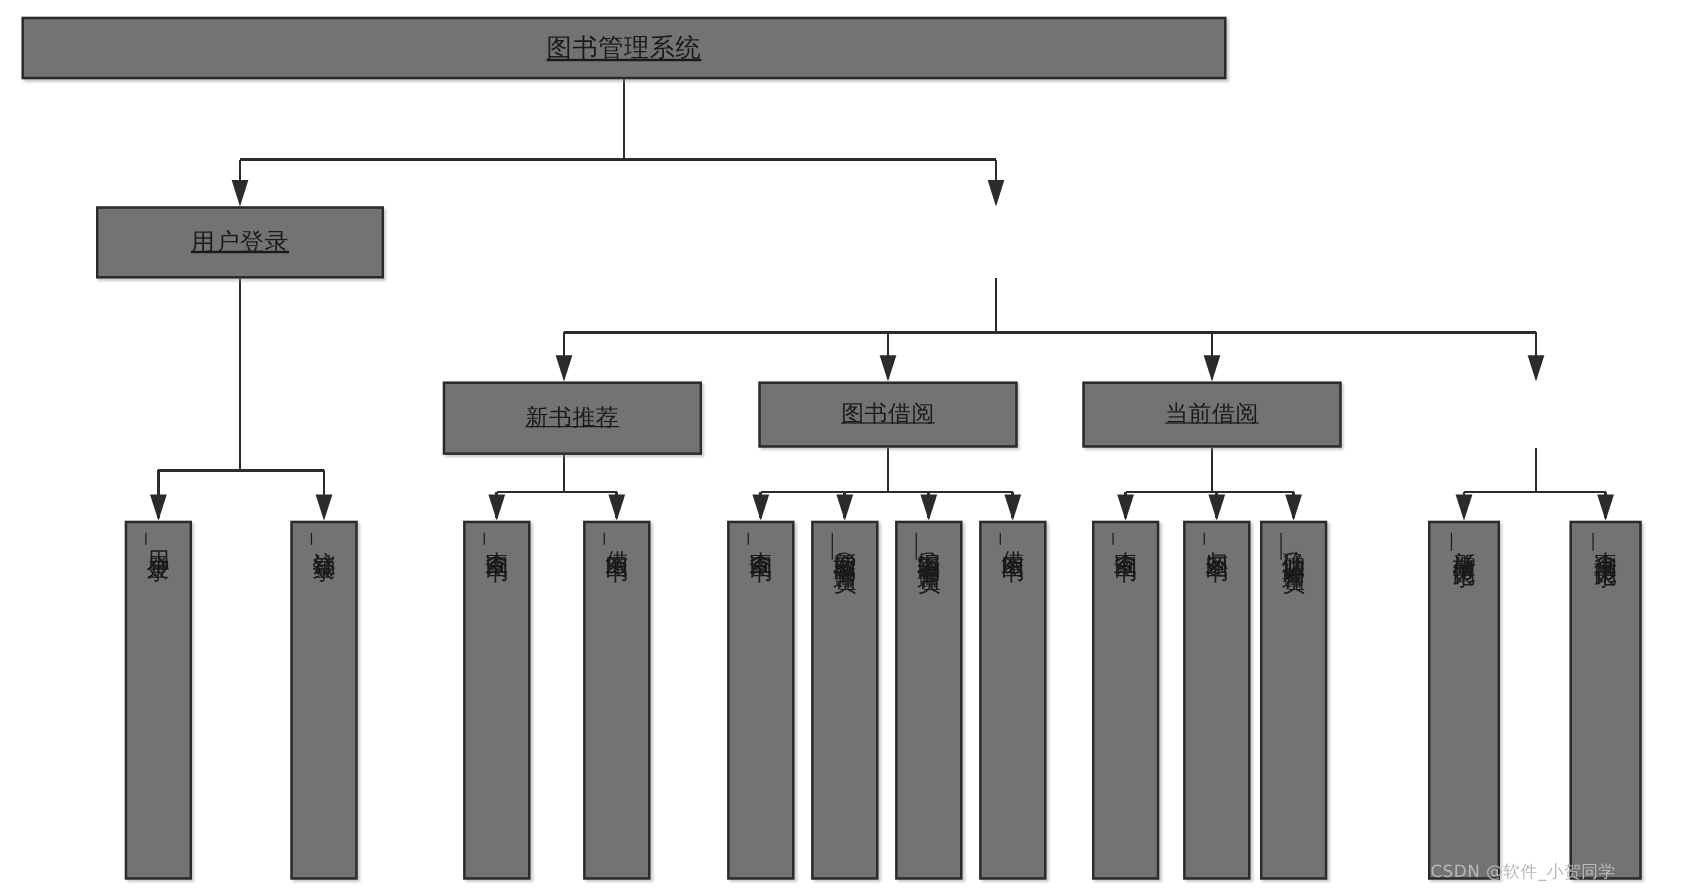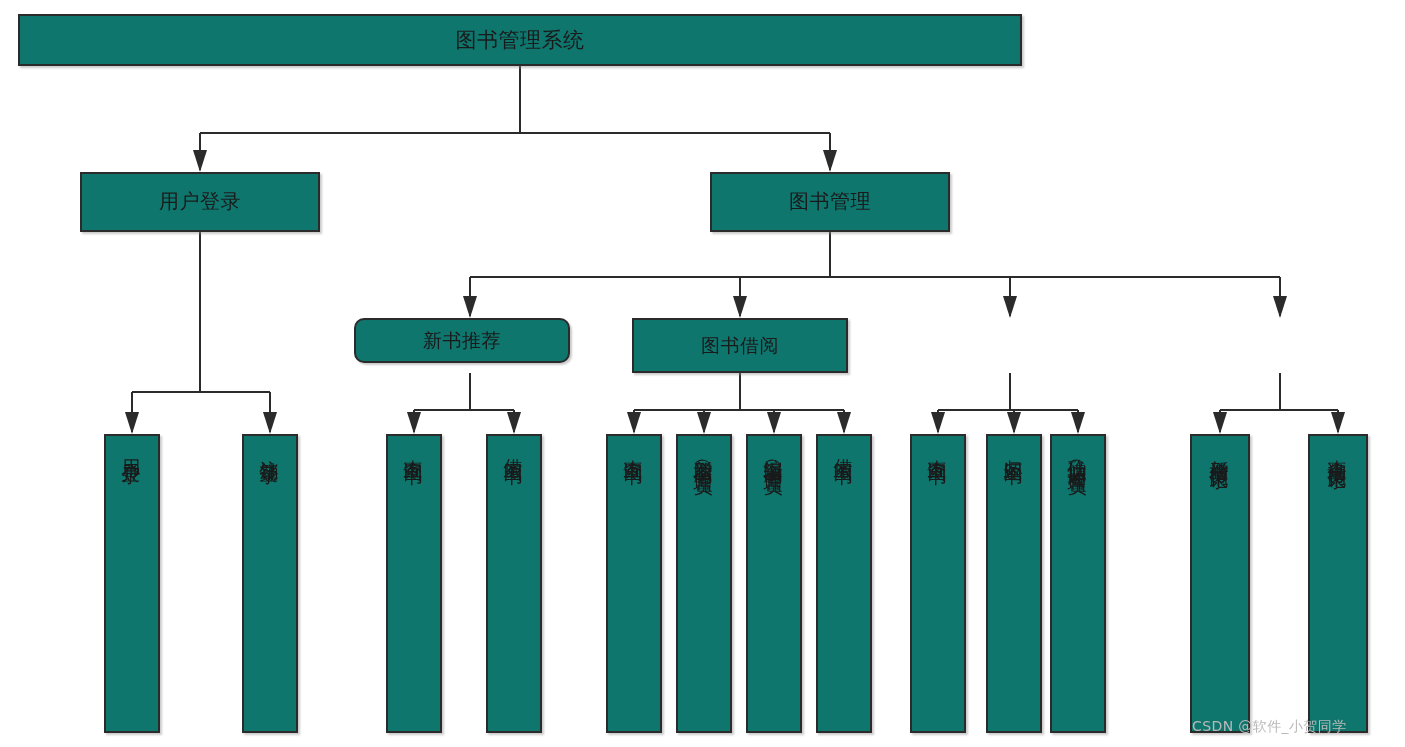--- a/index.html
+++ b/index.html
@@ -34,28 +34,29 @@
     shape-rendering: crispEdges;
   }
   #links polygon.arrowhead {
     fill: #2b2b2b;
     stroke: none;
   }
   
   .node {
     position: absolute;
     box-sizing: border-box;
-    background: #0f766e;
+    background: #737373;
     border: 2.4px solid #2b2b2b;
     box-shadow: 2px 2px 2px rgba(140,140,140,0.45);
     display: flex;
     align-items: center;
     justify-content: center;
     color: #1a1a1a;
     z-index: 2;
+    text-decoration: underline;
   }
   .node .label {
     display: block;
     text-align: center;
     line-height: 1.08;
     letter-spacing: 0.5px;
   }
   
   .node.root .label { font-size: 21px; }
   
@@ -146,29 +147,29 @@
     </svg>
 
   <div id="watermark" style="left: 1192px; top: 718px; color: rgb(185, 185, 185);">CSDN @软件_小贺同学</div>
 
 <div class="node root" style="left: 18px; top: 14px; width: 1004px; height: 52px;">
       <span class="label">图书管理系统</span>
     </div>
     <div class="node lvl2" style="left: 80px; top: 172px; width: 240px; height: 60px;">
       <span class="label">用户登录</span>
     </div>
-    <div class="node lvl2" style="left: 710px; top: 172px; width: 240px; height: 60px;">
-      <span class="label">图书管理</span>
-    </div>
-    <div class="node lvl3" style="left: 354px; top: 318px; width: 216px; height: 45px; border-radius: 10px;">
+    <div class="node lvl3" style="left: 369px; top: 318px; width: 216px; height: 61px;">
       <span class="label">新书推荐</span>
     </div>
     <div class="node lvl3" style="left: 632px; top: 318px; width: 216px; height: 55px; justify-content: center;">
       <span class="label">图书借阅</span>
     </div>
+    <div class="node lvl3" style="left: 902px; top: 318px; width: 216px; height: 55px;">
+      <span class="label">当前借阅</span>
+    </div>
     <div class="node leaf" style="left: 104px; top: 434px; width: 56px; height: 299px;">
       <span class="label">用户登录</span>
     </div>
     <div class="node leaf" style="left: 242px; top: 434px; width: 56px; height: 299px;">
       <span class="label">注销登录</span>
     </div>
     <div class="node leaf" style="left: 386px; top: 434px; width: 56px; height: 299px;">
       <span class="label">查询图书</span>
     </div>
     <div class="node leaf" style="left: 486px; top: 434px; width: 56px; height: 299px;">

